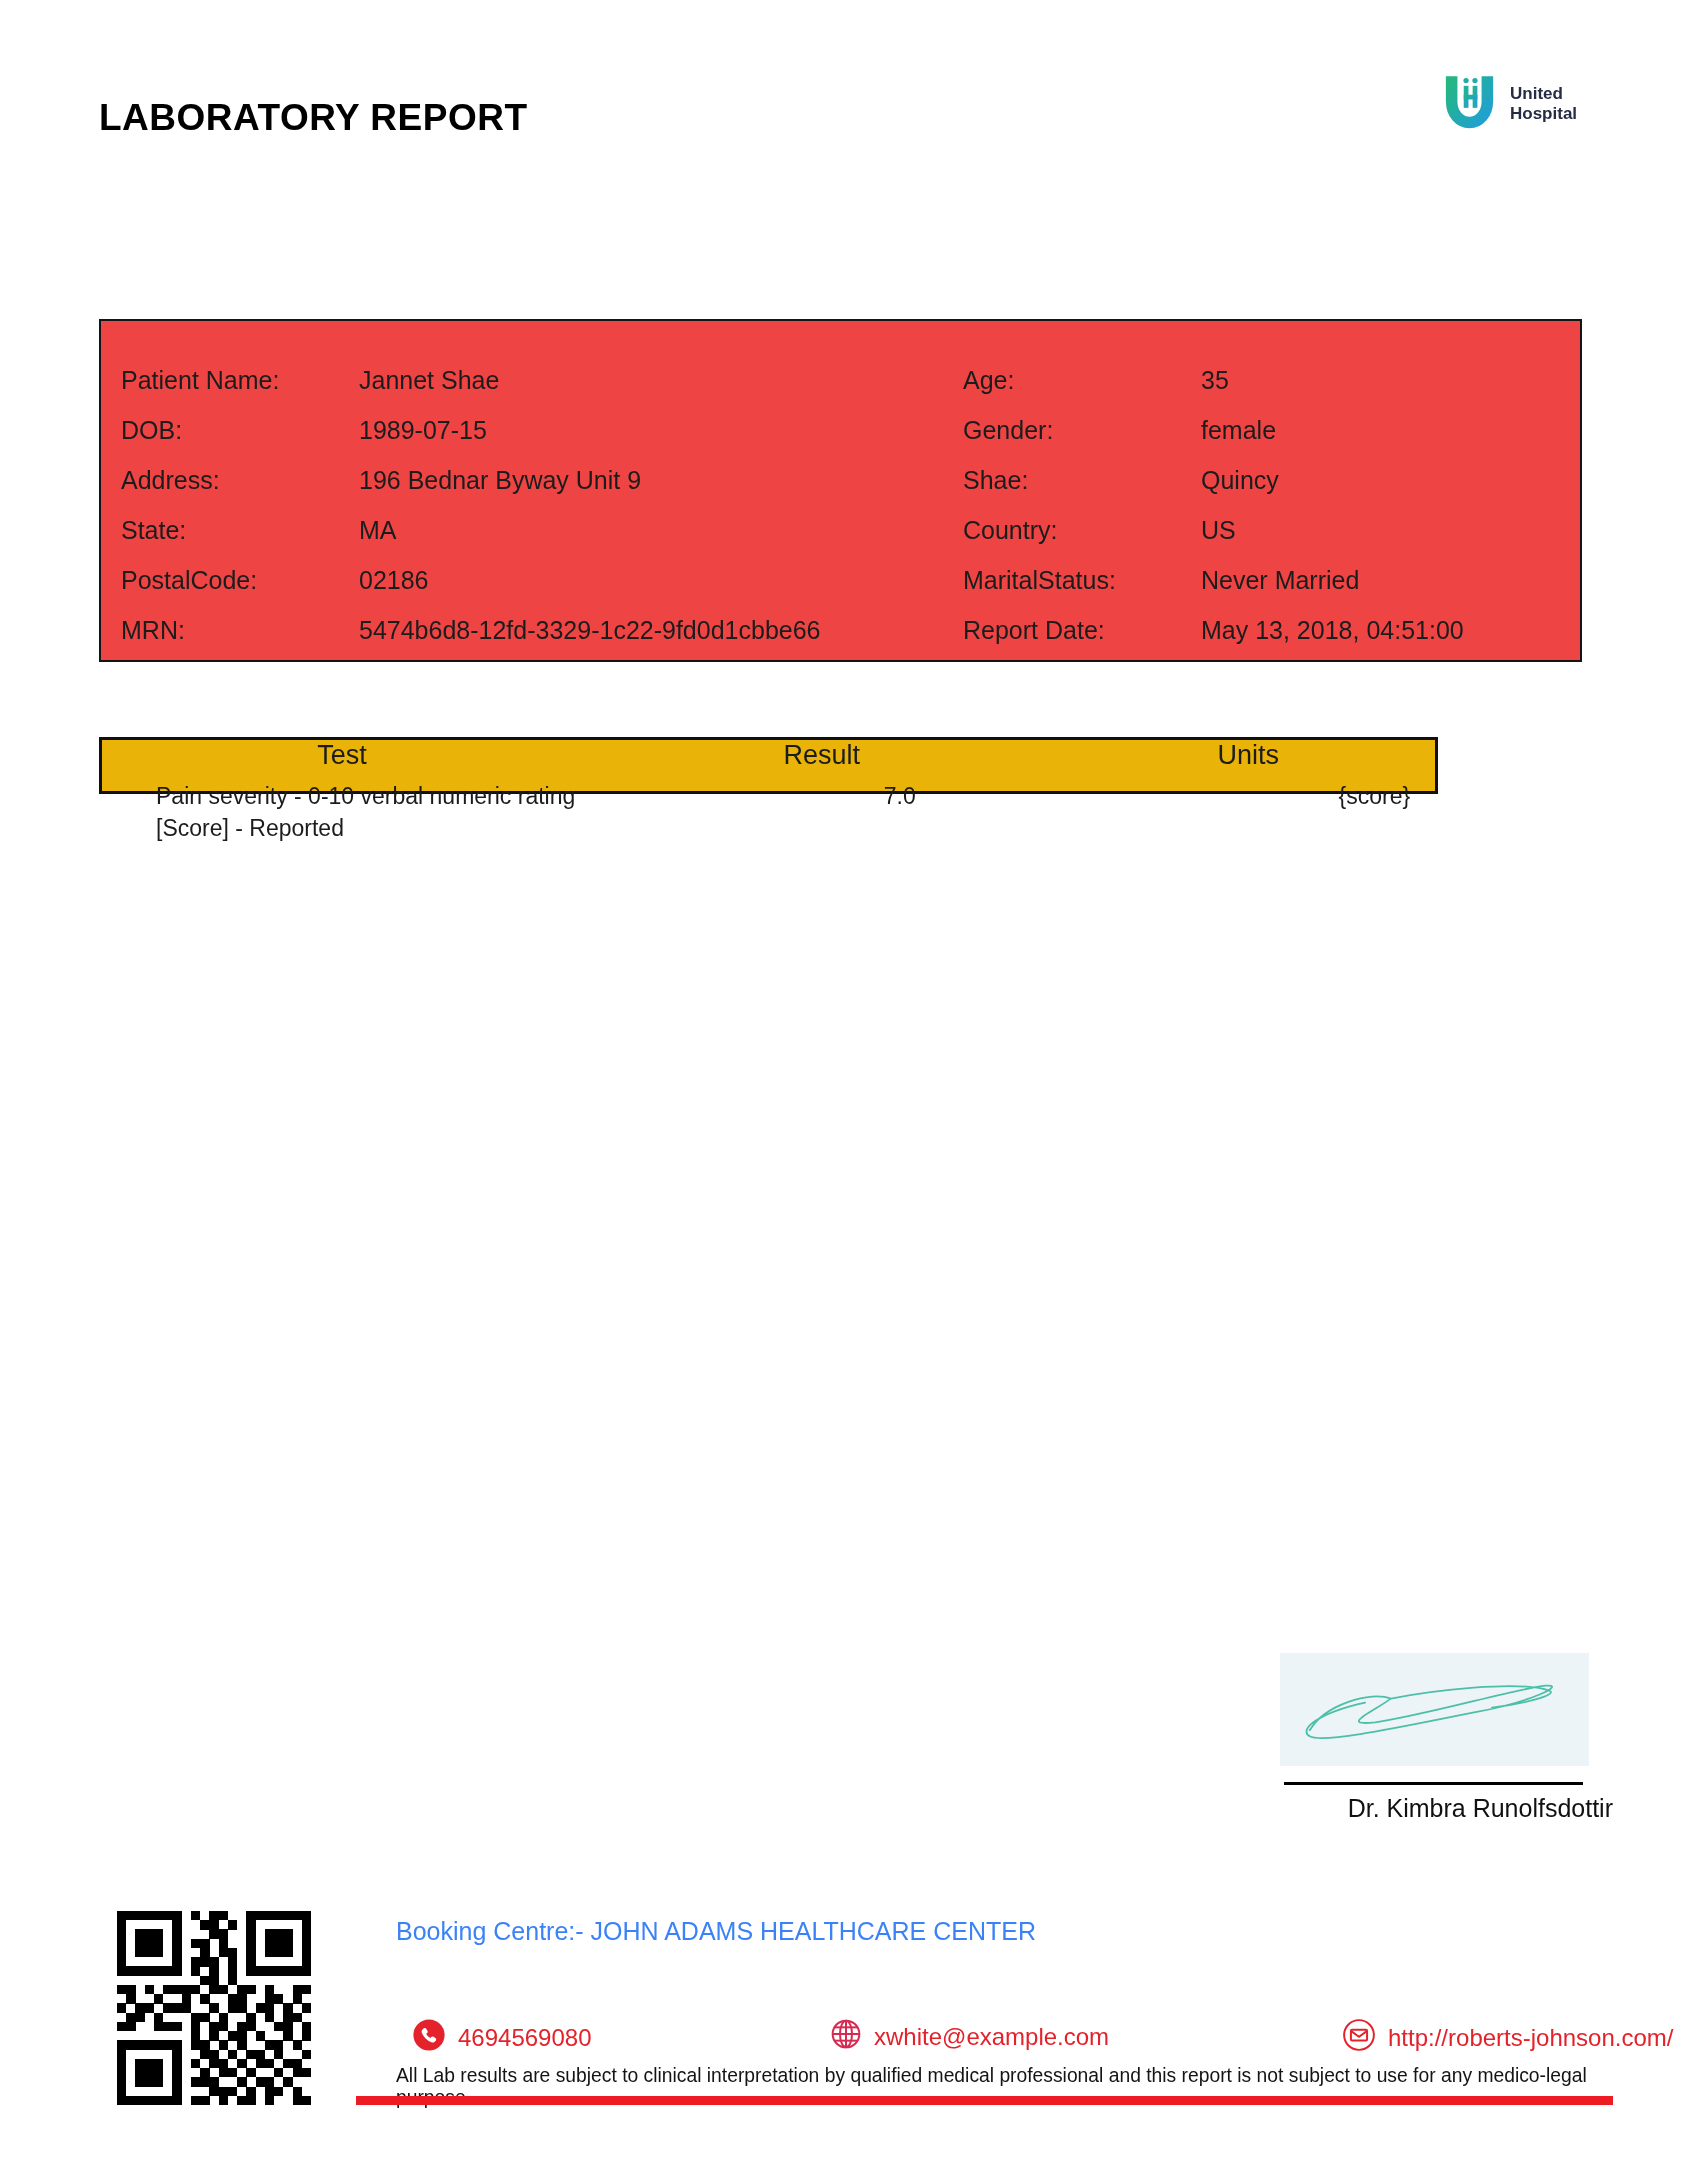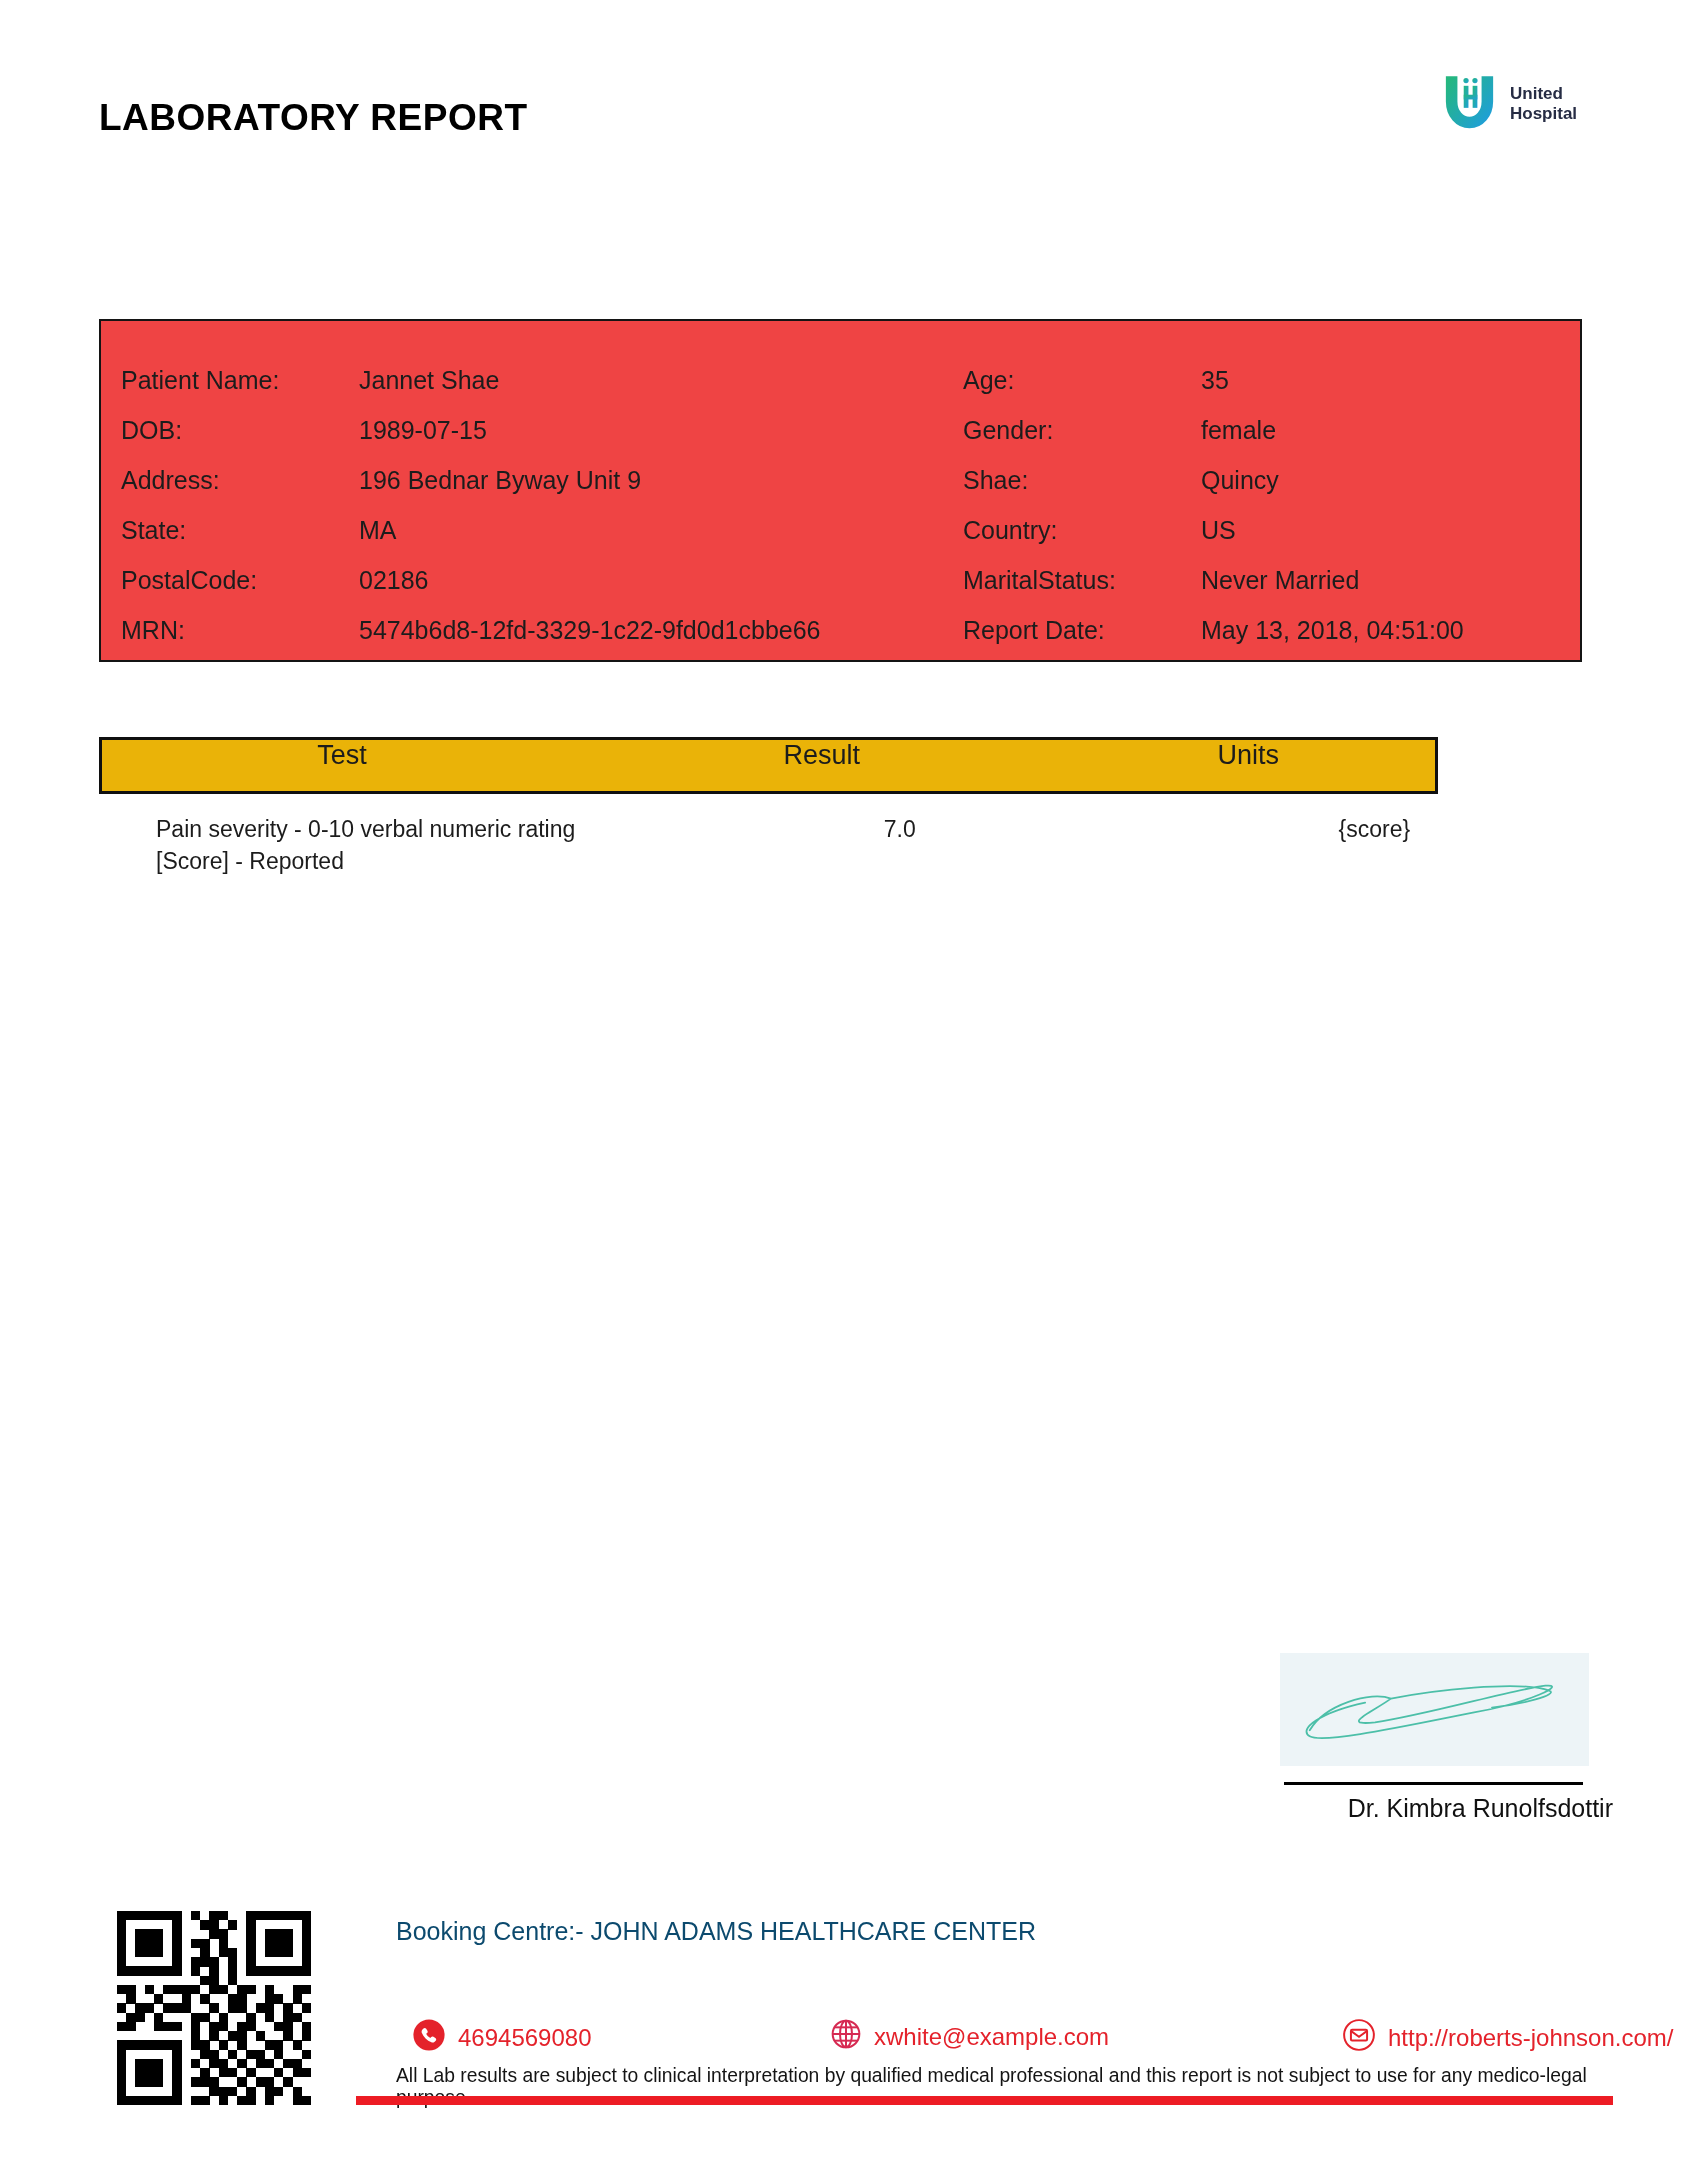--- a/index.html
+++ b/index.html
@@ -26,34 +26,34 @@
     padding:34px 0 0 20px; row-gap:0;
   }
   .patient-grid > div { height:50px; font-size:25px; display:flex; align-items:center; white-space:nowrap; }
 
   
   .tbl-header {
     left:99px; top:737px; width:1339px; height:57px;
     background:#eab308; border:3px solid #101010;
     display:flex; font-size:27px;
   }
-  .tbl-row { left:99px; top:813px; width:1483px; display:flex; font-size:23px; line-height:1.4; }
+  .tbl-row { left:99px; top:780px; width:1483px; display:flex; font-size:23px; line-height:1.4; }
   .c1 { width:36%; } .c2 { width:36%; } .c3 { width:28%; }
   .tbl-header .c1,.tbl-header .c2,.tbl-header .c3 { text-align:center; }
   .tbl-row .c1 { padding-left:57px; padding-right:40px; }
   .tbl-row .c2,.tbl-row .c3 { text-align:center; }
 
   
   .sig-panel { left:1280px; top:1653px; width:309px; height:113px; background:#edf4f7; }
   .sig-line { left:1284px; top:1782px; width:299px; border-top:3px solid #000; }
   .doctor-name { left:1242px; top:1794px; width:371px; text-align:right; font-size:25px; color:#111; }
 
   
   .qr-box { left:117px; top:1911px; width:194px; height:194px; }
-  .booking { left:396px; top:1917px; font-size:25px; color:#0c4a6e; }
+  .booking { left:396px; top:1917px; font-size:25px; color:#3b82f6; }
   .contact { display:flex; align-items:center; gap:12px; font-size:24px; color:#e4222b; }
   .contact-phone { left:412px; top:2018px; }
   .contact-email { left:830px; top:2018px; }
   .contact-web  { left:1342px; top:2018px; }
   .disclaimer { left:396px; top:2065px; width:1198px; font-size:19.3px; color:#141414; }
   .red-bar { left:356px; top:2096px; width:1257px; height:9px; background:#ed1c24; }
 </style>
 </head>
 <body>
 

